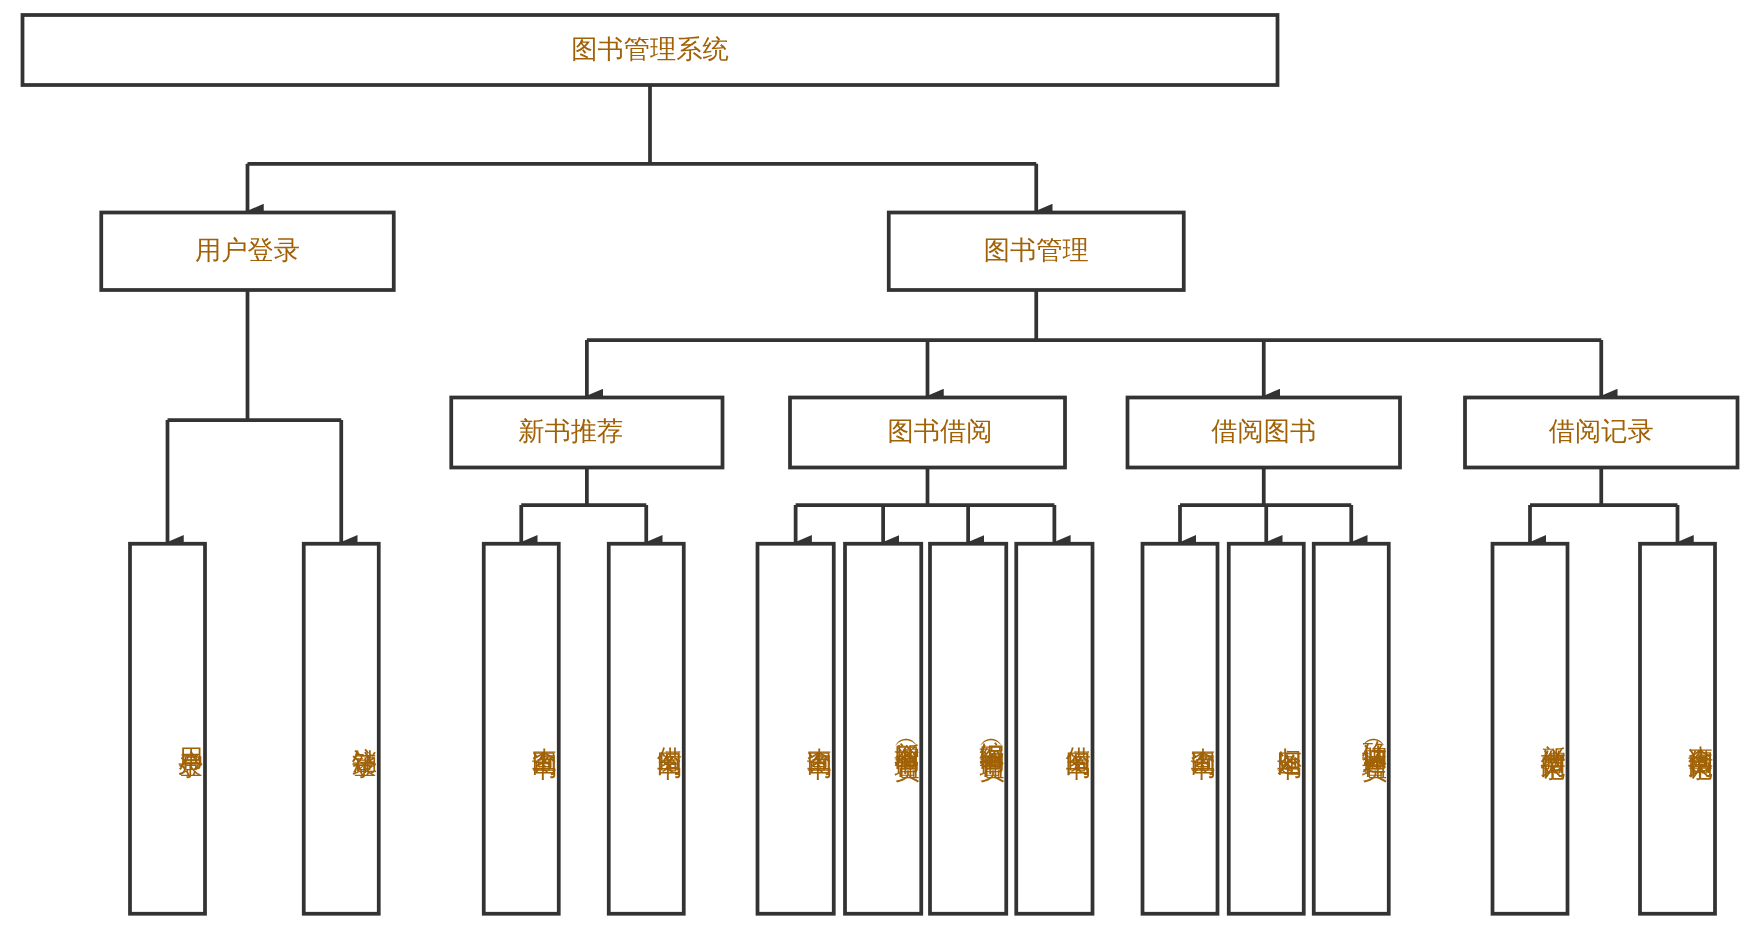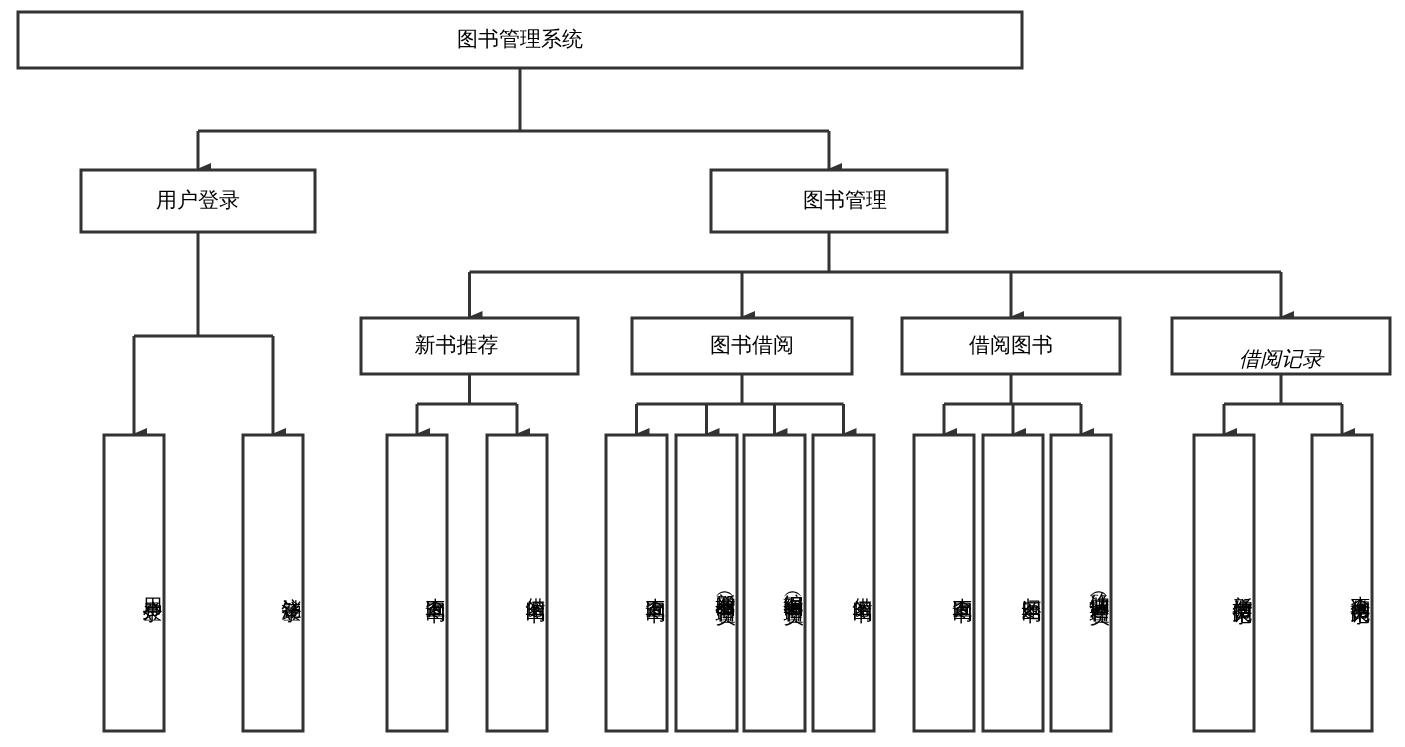--- a/index.html
+++ b/index.html
@@ -36,21 +36,21 @@
   }
   .arrow-head {
     fill: #333333;
     stroke: none;
   }
   .node-label {
     position: absolute;
     display: flex;
     align-items: center;
     justify-content: center;
-    color: #000000;
+    color: #a16207;
     font-family: "DejaVu Sans", "Liberation Sans", sans-serif;
     pointer-events: none;
     text-align: right;
     line-height: 1.12;
   }
   .node-label.horizontal {
     font-size: 21px;
     writing-mode: horizontal-tb;
   }
   .node-label.vertical {
@@ -143,25 +143,25 @@
         <rect x="983" y="435" width="60" height="296" class="node-box"></rect>
         <rect x="1051" y="435" width="60" height="296" class="node-box"></rect>
         <rect x="1194" y="435" width="60" height="296" class="node-box"></rect>
         <rect x="1312" y="435" width="60" height="296" class="node-box"></rect>
       </g>
   </svg>
 
   <div id="labels-layer">
       <div class="node-label horizontal" style="left: 18px; top: 12px; width: 1004px; height: 56px;">图书管理系统</div>
       <div class="node-label horizontal" style="left: 81px; top: 170px; width: 234px; height: 62px;">用户登录</div>
-      <div class="node-label horizontal" style="left: 711px; top: 170px; width: 236px; height: 62px; padding-left: 16px;">图书管理</div>
+      <div class="node-label horizontal" style="left: 711px; top: 170px; width: 236px; height: 62px;">图书管理</div>
       <div class="node-label horizontal" style="left: 361px; top: 318px; width: 191px; height: 56px;">新书推荐</div>
       <div class="node-label horizontal" style="left: 632px; top: 318px; width: 220px; height: 56px; padding-left: 10px;">图书借阅</div>
       <div class="node-label horizontal" style="left: 902px; top: 318px; width: 218px; height: 56px;">借阅图书</div>
-      <div class="node-label horizontal" style="left: 1172px; top: 332px; width: 218px; height: 56px; font-style: italic;">借阅记录</div>
+      <div class="node-label horizontal" style="left: 1172px; top: 318px; width: 218px; height: 56px;">借阅记录</div>
       <div class="node-label vertical vtop" style="left: 104px; top: 435px; width: 60px; height: 296px;">用户登录</div>
       <div class="node-label vertical vtop" style="left: 243px; top: 435px; width: 60px; height: 296px;">注销登录</div>
       <div class="node-label vertical vtop" style="left: 387px; top: 435px; width: 60px; height: 296px;">查询图书</div>
       <div class="node-label vertical vtop" style="left: 487px; top: 435px; width: 60px; height: 296px;">借阅图书</div>
       <div class="node-label vertical vtop" style="left: 606px; top: 435px; width: 61px; height: 296px;">查询图书</div>
       <div class="node-label vertical vtop" style="left: 676px; top: 435px; width: 61px; height: 296px;">新增图书（管理员）</div>
       <div class="node-label vertical vtop" style="left: 744px; top: 435px; width: 61px; height: 296px;">编辑图书（管理员）</div>
       <div class="node-label vertical vtop" style="left: 813px; top: 435px; width: 61px; height: 296px;">借阅图书</div>
       <div class="node-label vertical vtop" style="left: 914px; top: 435px; width: 60px; height: 296px;">查询图书</div>
       <div class="node-label vertical vtop" style="left: 983px; top: 435px; width: 60px; height: 296px;">归还图书</div>

